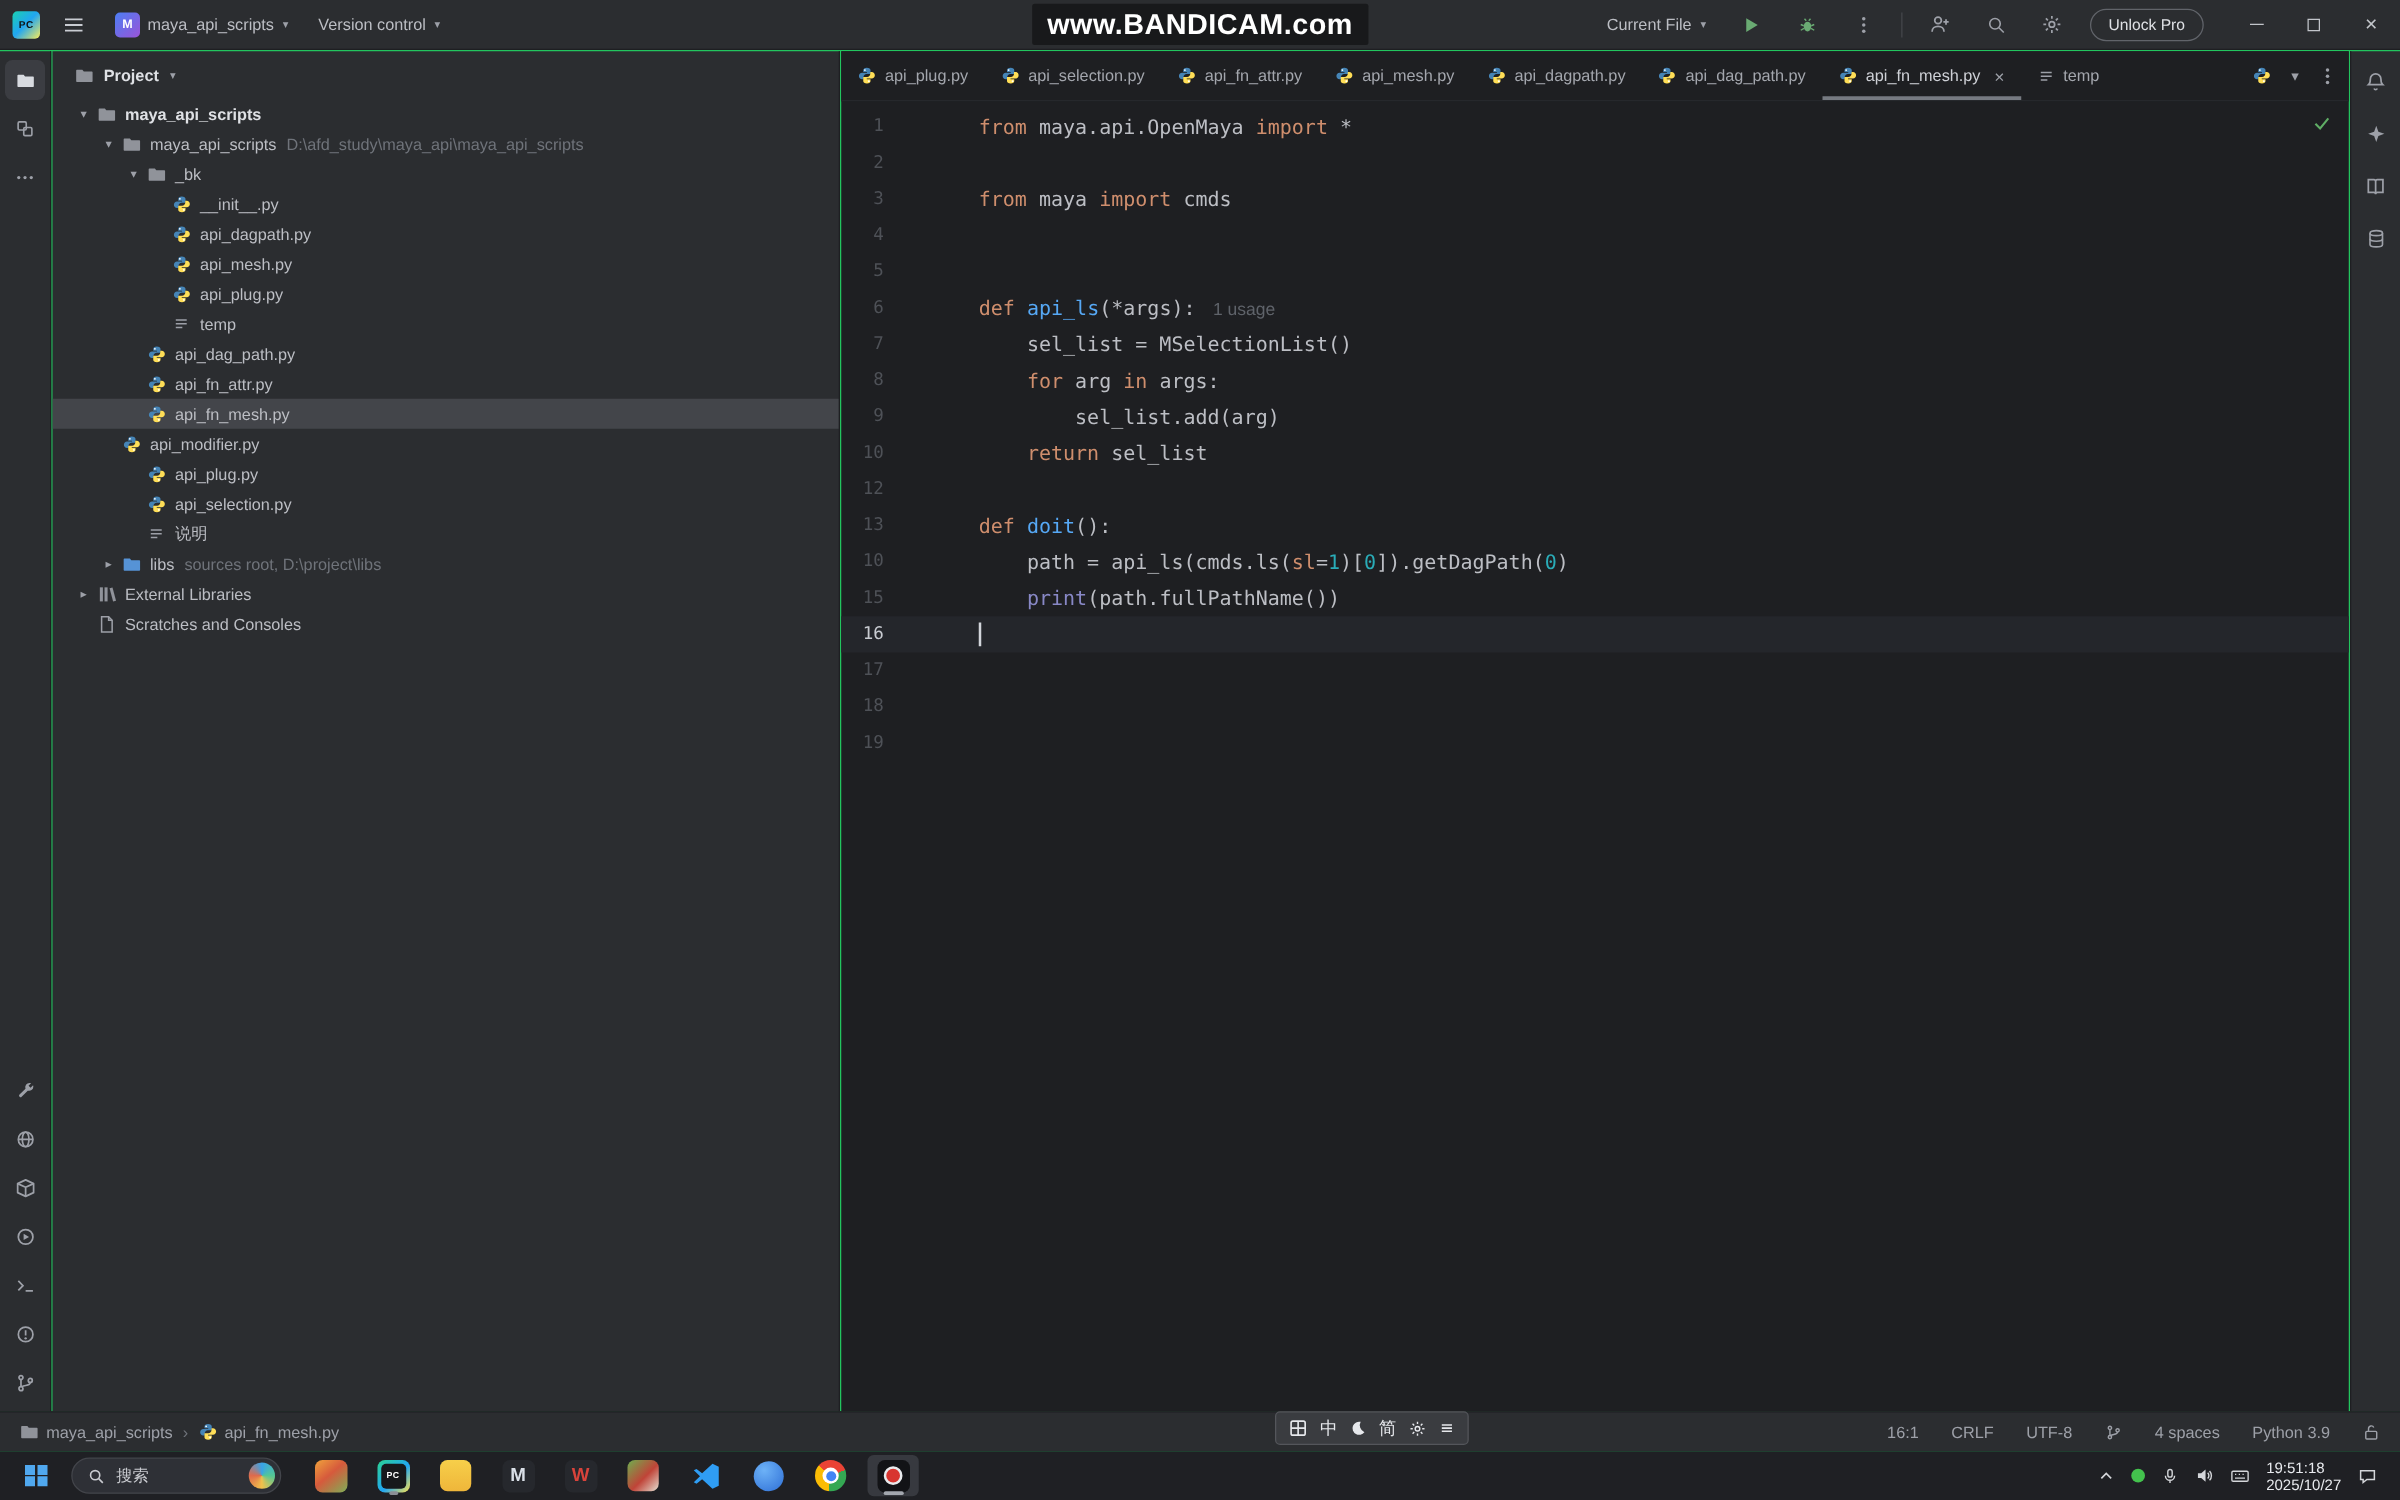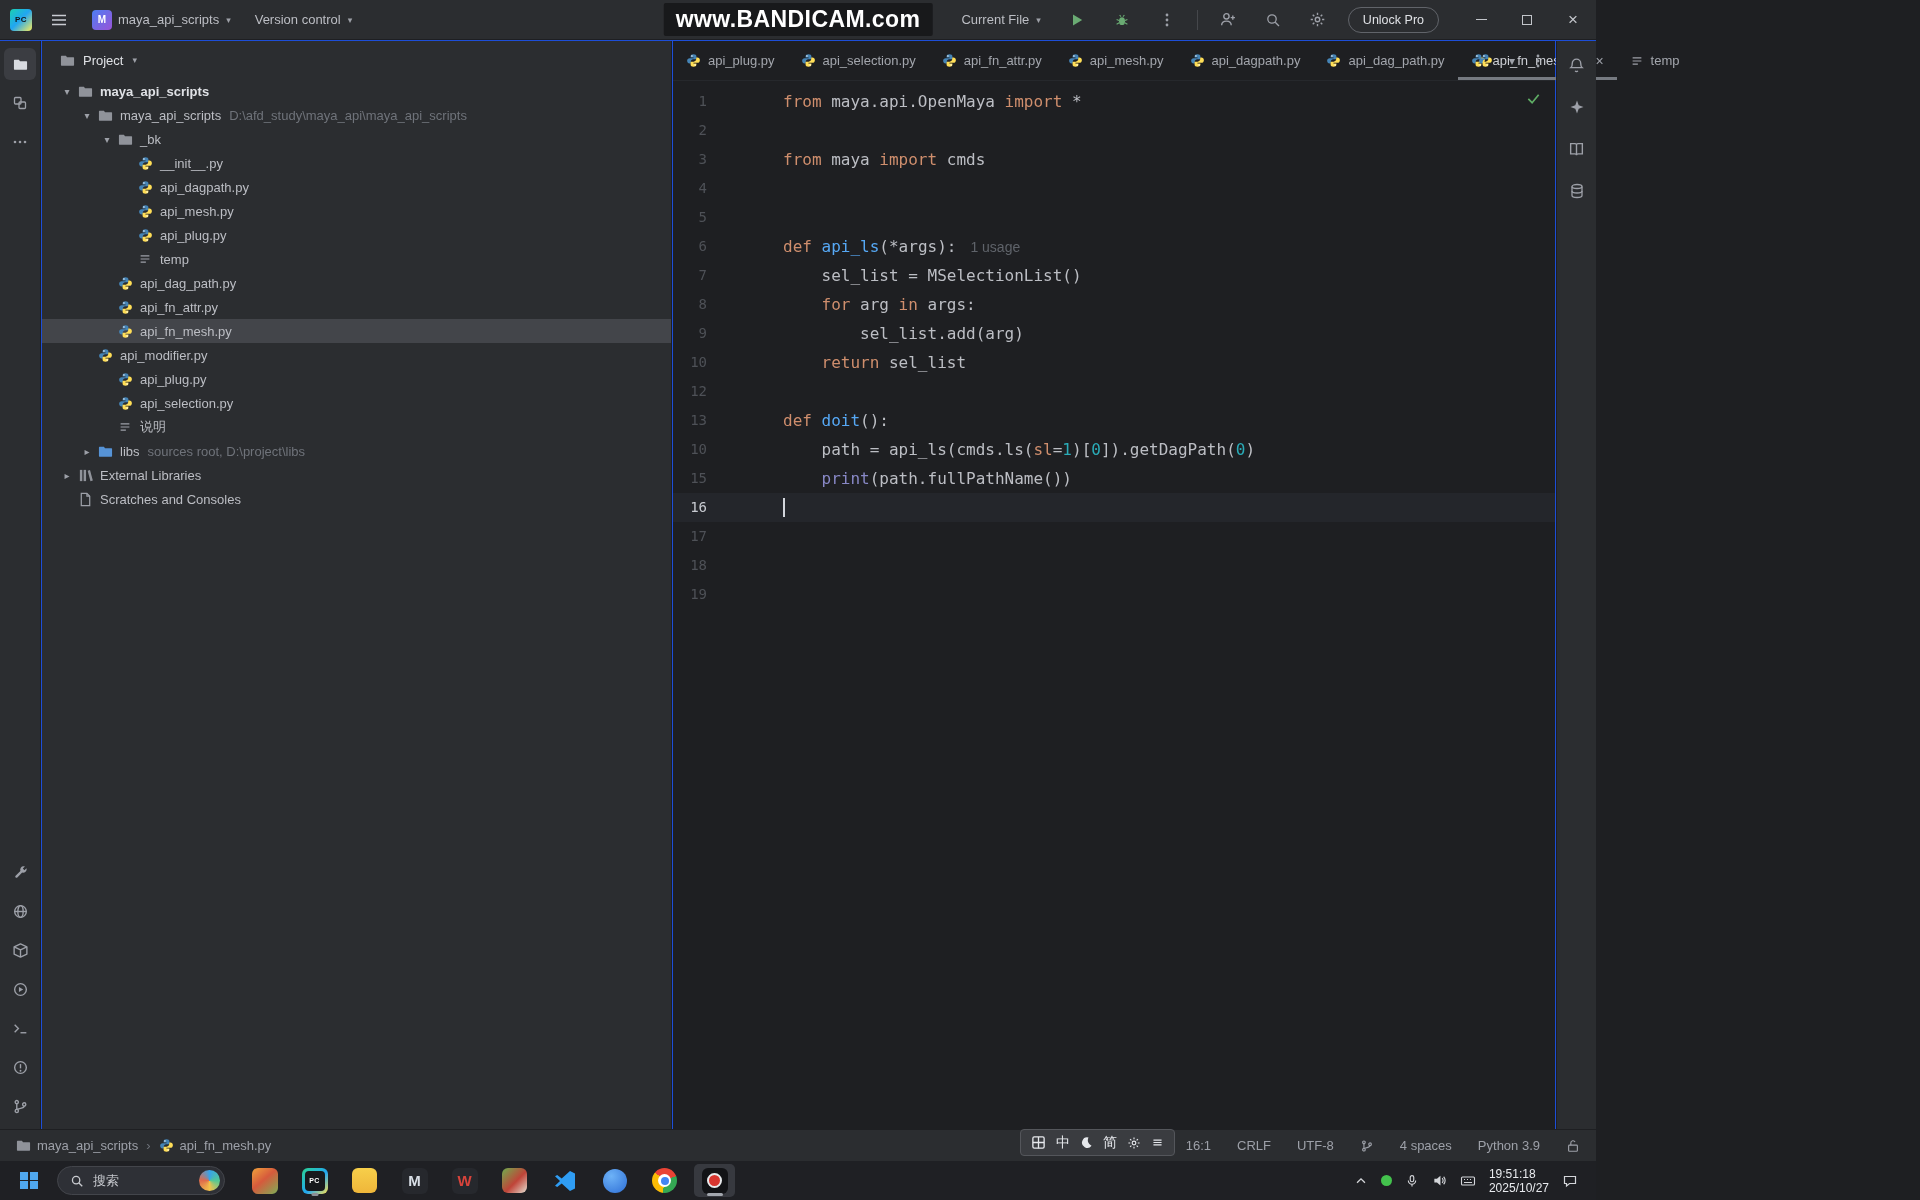--- a/index.html
+++ b/index.html
@@ -1,18 +1,18 @@
 <!DOCTYPE html>
 <html><head>
 <meta charset="utf-8">
 <style>
   *{margin:0;padding:0;box-sizing:border-box}
   html,body{width:1920px;height:1200px;overflow:hidden}
   body{font-family:"Liberation Sans","DejaVu Sans",sans-serif;background:#1e1f22;color:#bcbec4;-webkit-user-select:none}
-  #screen{position:relative;width:1596px;height:1200px;background:#1d4ed8}
+  #screen{position:relative;width:1920px;height:1200px;background:#22c55e}
   svg{display:block}
 
   
   #titlebar{position:absolute;top:0;left:0;right:0;height:40px;background:#2b2d30;border-bottom:1px solid #1e1f22;display:flex;align-items:center}
   .tb-left{display:flex;align-items:center;gap:12px;padding-left:10px}
   .app-logo{width:22px;height:22px;border-radius:4px;background:linear-gradient(135deg,#1bd0b0 0%,#21a6f2 48%,#f8ec5a 100%);display:flex;align-items:center;justify-content:center}
   .app-logo span{font-size:8px;font-weight:bold;color:#101214;letter-spacing:.5px}
   .tb-btn{width:30px;height:30px;border-radius:4px;display:flex;align-items:center;justify-content:center}
   .tb-widget{display:flex;align-items:center;gap:6px;padding:4px 6px;border-radius:4px;font-size:13px;color:#bcbec4;white-space:nowrap}
   .proj-avatar{width:20px;height:20px;border-radius:4px;background:linear-gradient(135deg,#4c7ef3,#9a54d8);color:#fff;font-size:10px;font-weight:bold;display:flex;align-items:center;justify-content:center}
@@ -29,21 +29,21 @@
 
   
   #leftbar{position:absolute;top:41px;left:0;width:41px;bottom:71px;background:#2b2d30;border-right:1px solid #1e1f22;display:flex;flex-direction:column;align-items:center;padding:7px 0;gap:7px}
   .strip-btn{width:32px;height:32px;border-radius:6px;display:flex;align-items:center;justify-content:center;flex:none}
   .strip-btn.active{background:#3b3d42}
   .strip-btn.active path,.strip-btn.active rect{fill:#d8dbe0}
   .strip-spacer{flex:1}
 
   
   #project-panel{position:absolute;top:41px;left:42px;width:630px;bottom:71px;background:#2b2d30;border-right:1px solid #1e1f22;overflow:hidden}
-  .pp-header{height:38px;display:flex;align-items:center;gap:8px;padding-left:18px;font-size:13px;font-weight:400;color:#dfe1e5}
+  .pp-header{height:38px;display:flex;align-items:center;gap:8px;padding-left:18px;font-size:13px;font-weight:700;color:#dfe1e5}
   .tree-row{height:24px;display:flex;align-items:center;font-size:13px;color:#bcbec4;white-space:nowrap}
   .tree-row.selected{background:#43454a}
   .tree-row.bold{font-weight:bold;color:#dfe1e5}
   .tree-chev{width:18px;text-align:center;color:#9da0a8;font-size:10px;flex:none}
   .tree-ic{width:18px;margin-right:6px;flex:none;display:flex;justify-content:center}
   .tree-hint{color:#6f737a;margin-left:8px}
 
   
   #editor{position:absolute;top:41px;left:673px;right:41px;bottom:71px;background:#1e1f22}
   #tabbar{height:40px;display:flex;align-items:stretch;background:#1e1f22;border-bottom:1px solid #26282c;position:relative}

